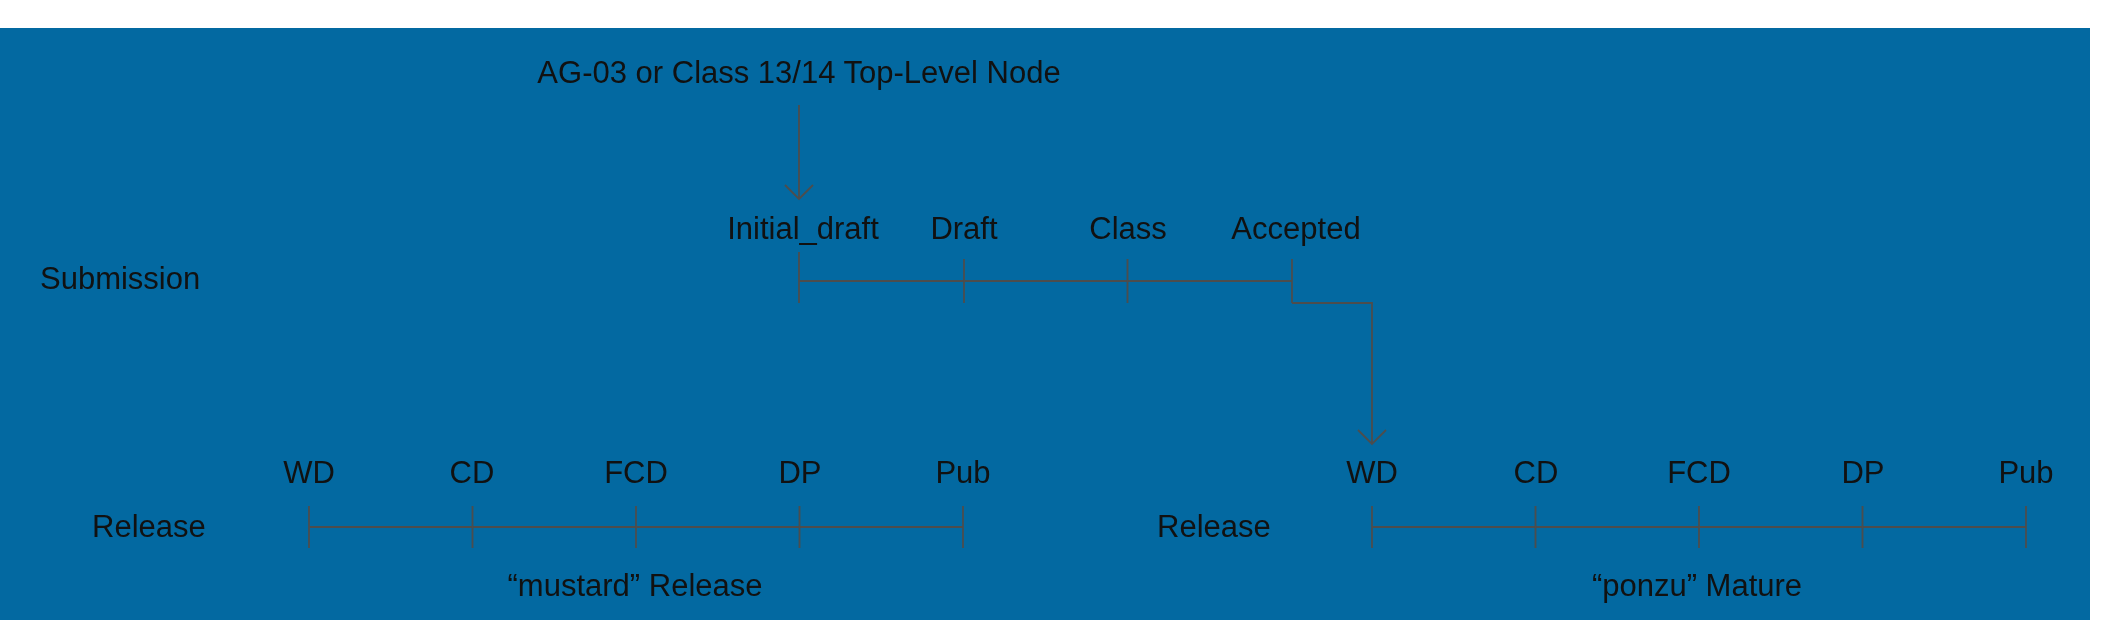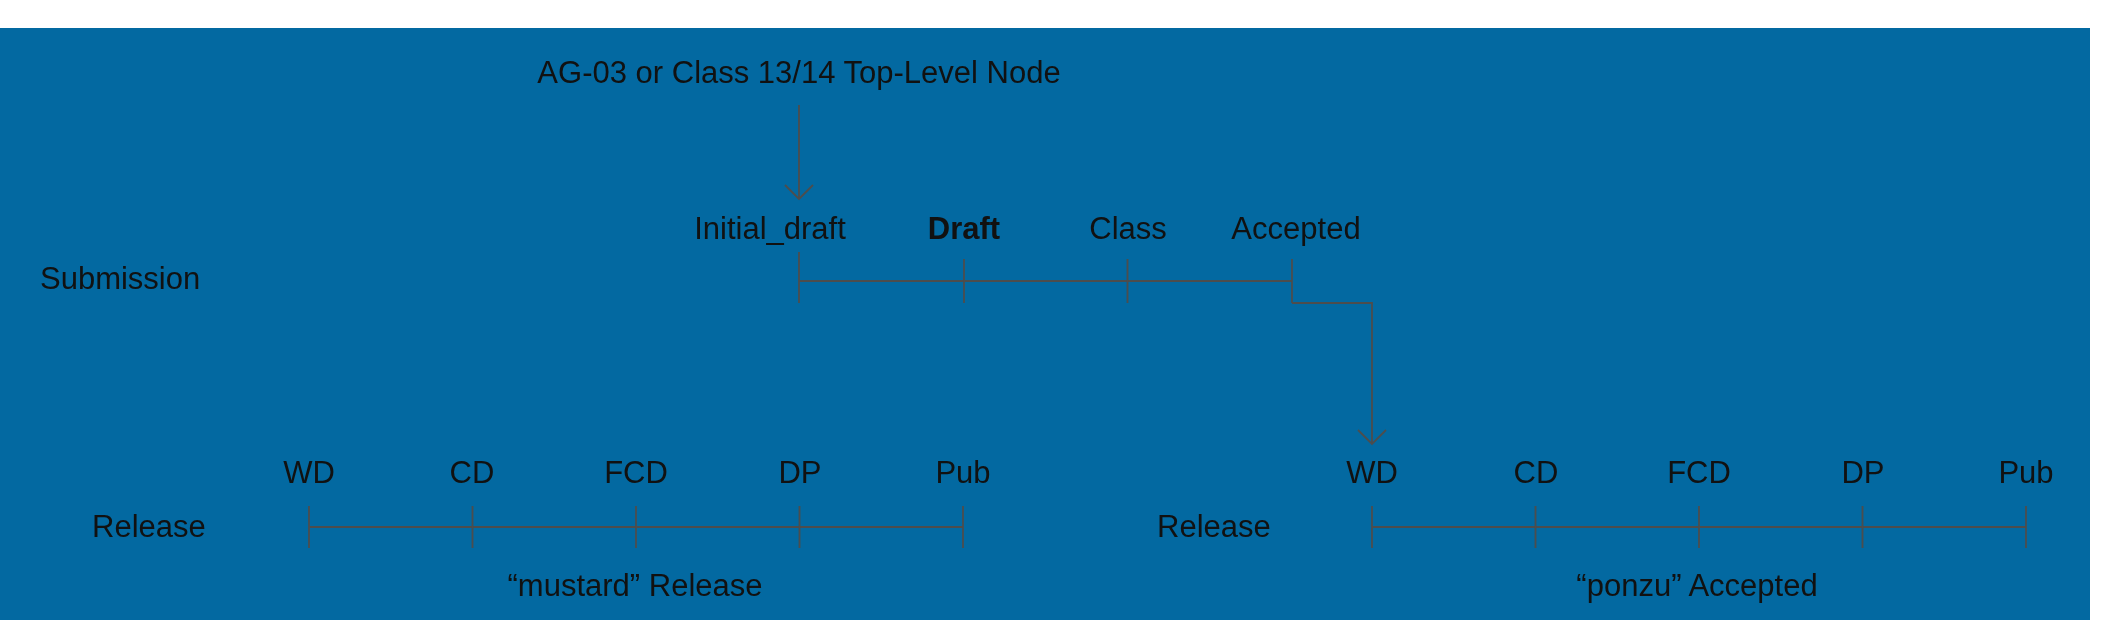--- a/index.html
+++ b/index.html
@@ -78,22 +78,22 @@
         <line x1="1862.5" y1="478" x2="1862.5" y2="520"></line>
         <line x1="2026" y1="478" x2="2026" y2="520"></line>
       </g>
     </g>
   </svg>
 
   <div class="lbl centered" style="left:799px; top:27px;">AG-03 or Class 13/14 Top-Level Node</div>
 
   <div class="lbl" style="left:40px; top:233px;text-align:center;">Submission</div>
 
-  <div class="lbl centered" style="left:770px; top:183px;">Initial_draft</div>
-  <div class="lbl centered" style="left:964px; top:183px;font-weight:bold;">Draft</div>
+  <div class="lbl centered" style="left:803px; top:183px;">Initial_draft</div>
+  <div class="lbl centered" style="left:964px; top:183px;">Draft</div>
   <div class="lbl centered" style="left:1128px; top:183px;">Class</div>
   <div class="lbl centered" style="left:1296px; top:183px;">Accepted</div>
 
   <div class="lbl" style="left:92px; top:481px;">Release</div>
 
   <div class="lbl centered" style="left:309px; top:427px;">WD</div>
   <div class="lbl centered" style="left:472px; top:427px;">CD</div>
   <div class="lbl centered" style="left:636px; top:427px;">FCD</div>
   <div class="lbl centered" style="left:800px; top:427px;">DP</div>
   <div class="lbl centered" style="left:963px; top:427px;">Pub</div>
@@ -101,15 +101,15 @@
   <div class="lbl centered" style="left:635px; top:540px;text-align:right;">“mustard” Release</div>
 
   <div class="lbl" style="left:1157px; top:481px;">Release</div>
 
   <div class="lbl centered" style="left:1372px; top:427px;">WD</div>
   <div class="lbl centered" style="left:1536px; top:427px;">CD</div>
   <div class="lbl centered" style="left:1699px; top:427px;">FCD</div>
   <div class="lbl centered" style="left:1863px; top:427px;">DP</div>
   <div class="lbl centered" style="left:2026px; top:427px;">Pub</div>
 
-  <div class="lbl centered" style="left:1697px; top:540px;">“ponzu” Accepted</div>
+  <div class="lbl centered" style="left:1697px; top:540px;">“ponzu” Mature</div>
 
 </div>
 
 </body></html>

